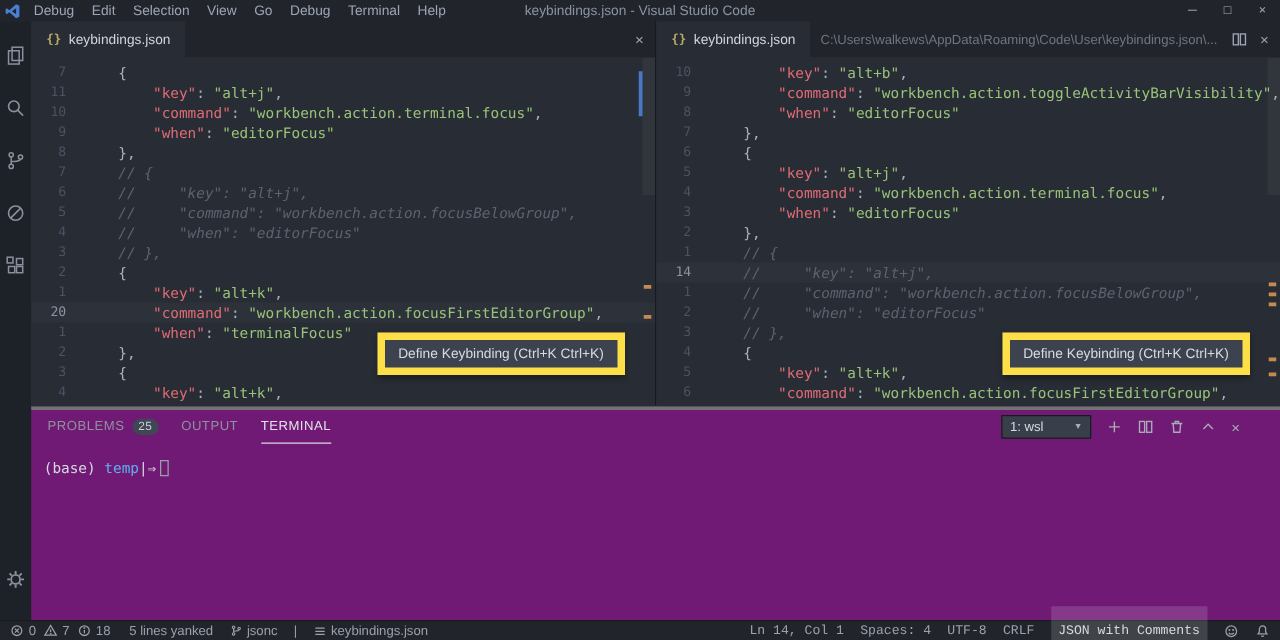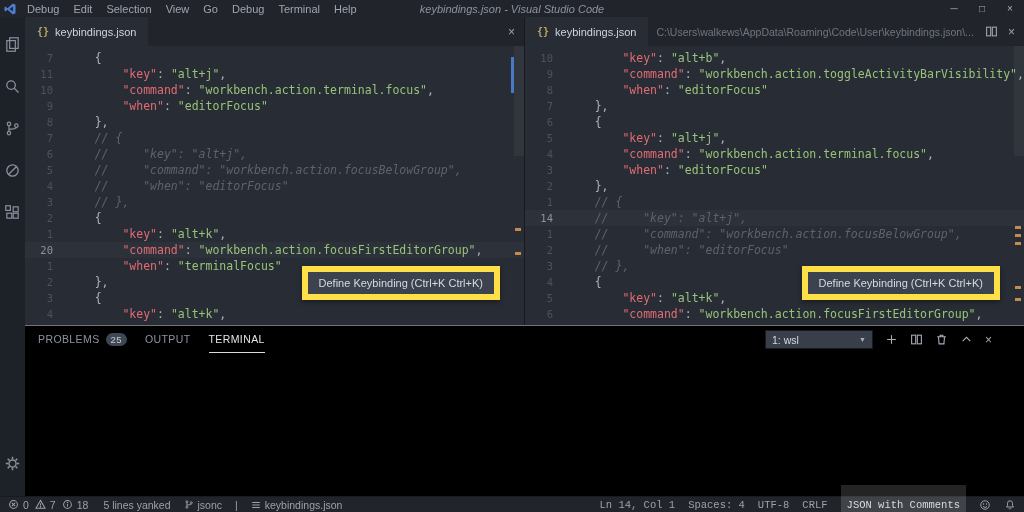--- a/index.html
+++ b/index.html
@@ -12,21 +12,21 @@
   .window { display: flex; flex-direction: column; width: 1024px; height: 512px; }
 
   
   .titlebar {
     height: 17px; background: #21252b; display: flex; align-items: center;
     position: relative; flex-shrink: 0; color: #9da5b4;
   }
   .logo { width: 20px; display: flex; justify-content: center; align-items: center; }
   .menubar { display: flex; align-items: center; z-index: 2; }
   .menu-item { padding: 0 7px; cursor: default; }
-  .window-title { position: absolute; left: 0; right: 0; text-align: center; color: #8b93a2; pointer-events: none; font-style: italic; }
+  .window-title { position: absolute; left: 0; right: 0; text-align: center; color: #8b93a2; pointer-events: none; }
   .window-controls { margin-left: auto; display: flex; z-index: 2; }
   .window-controls span { width: 28px; text-align: center; font-size: 10px; color: #a8aeb8; }
 
   
   .main { flex: 1; display: flex; min-height: 0; }
   .activitybar {
     width: 25px; background: #1d2128; display: flex; flex-direction: column;
     align-items: center; padding-top: 6px; flex-shrink: 0;
   }
   .ab-item { height: 42px; display: flex; align-items: center; justify-content: center; width: 100%; }
@@ -68,32 +68,32 @@
     position: absolute; right: 24px; bottom: 25px;
     background: #3d434e; border: 6px solid #fde047; color: #d7dae0;
     font-family: Liberation Sans, sans-serif; font-size: 11px;
     padding: 5px 11px; box-shadow: 0 2px 5px rgba(0,0,0,0.4); white-space: nowrap;
   }
   .ruler-mark { position: absolute; width: 6px; height: 3px; background: #c58a50; }
   .ruler-cursor { position: absolute; width: 3px; background: #4878c8; }
   .scroll-shadow { position: absolute; top: 0; right: 0; width: 10px; height: 110px; background: rgba(255,255,255,0.045); }
 
   
-  .panel { height: 171px; background: #000000; border-top: 1px solid #737373; display: flex; flex-direction: column; flex-shrink: 0; }
+  .panel { height: 171px; background: #701a75; border-top: 3px solid #737373; display: flex; flex-direction: column; flex-shrink: 0; }
   .panel-header { height: 27px; display: flex; align-items: center; padding-left: 13px; flex-shrink: 0; }
   .panel-tabs { display: flex; align-items: stretch; height: 100%; }
   .panel-tab {
     font-size: 10.5px; letter-spacing: 0.4px; color: #8d939e; margin-right: 18px;
     display: flex; align-items: center; gap: 6px; border-bottom: 1px solid transparent;
   }
   .panel-tab.active { color: #e2e4e9; border-bottom-color: #d7dae0; }
   .badge { background: #3f4754; border-radius: 7px; padding: 0 5px; height: 13px; line-height: 13px; font-size: 9.5px; color: #c8ccd4; }
   .panel-actions { margin-left: auto; display: flex; align-items: center; gap: 12px; padding-right: 32px; }
   .term-select {
-    width: 108px; height: 19px; background: #393f4a; border: 1px solid #181a1f;
+    width: 72px; height: 19px; background: #393f4a; border: 1px solid #181a1f;
     color: #d7dae0; font-size: 10.5px; display: flex; align-items: center;
     justify-content: space-between; padding: 0 6px;
   }
   .term-select .caret { font-size: 7px; color: #a8aeb8; }
   .pa-icon { display: flex; align-items: center; color: #a8aeb8; font-size: 12px; }
 
   .terminal { flex: 1; padding: 12px 10px; font-family: "DejaVu Sans Mono", monospace; font-size: 11.5px; color: #d7dae0; }
   .prompt { display: flex; align-items: center; white-space: pre; }
   .prompt .dir { color: #61afef; }
   .term-cursor { display: inline-block; width: 7px; height: 13px; border: 1px solid #979fad; margin-left: 3px; }
@@ -319,20 +319,25 @@
                 </svg>
             </span>
             <span class="pa-icon">
               <svg width="13" height="13" viewBox="0 0 24 24" fill="none" stroke="#a8aeb8" stroke-width="2">
                   <path d="M5 15l7-7 7 7"></path>
                 </svg>
             </span>
             <span class="pa-icon">×</span>
           </div>
         </div>
+        <div class="terminal">
+          <div class="prompt">
+            <span>(base) </span><span class="dir">temp</span><span>|⇒</span><span class="term-cursor"></span>
+          </div>
+        </div>
       </div>
     </div>
   </div>
 
   <div class="statusbar">
     <div class="sb-item">
       <svg class="sbi" width="11" height="11" viewBox="0 0 24 24" fill="none" stroke="#9aa1ad" stroke-width="2.2">
           <circle cx="12" cy="12" r="8.5"></circle>
           <line x1="8.5" y1="8.5" x2="15.5" y2="15.5"></line>
           <line x1="15.5" y1="8.5" x2="8.5" y2="15.5"></line>

